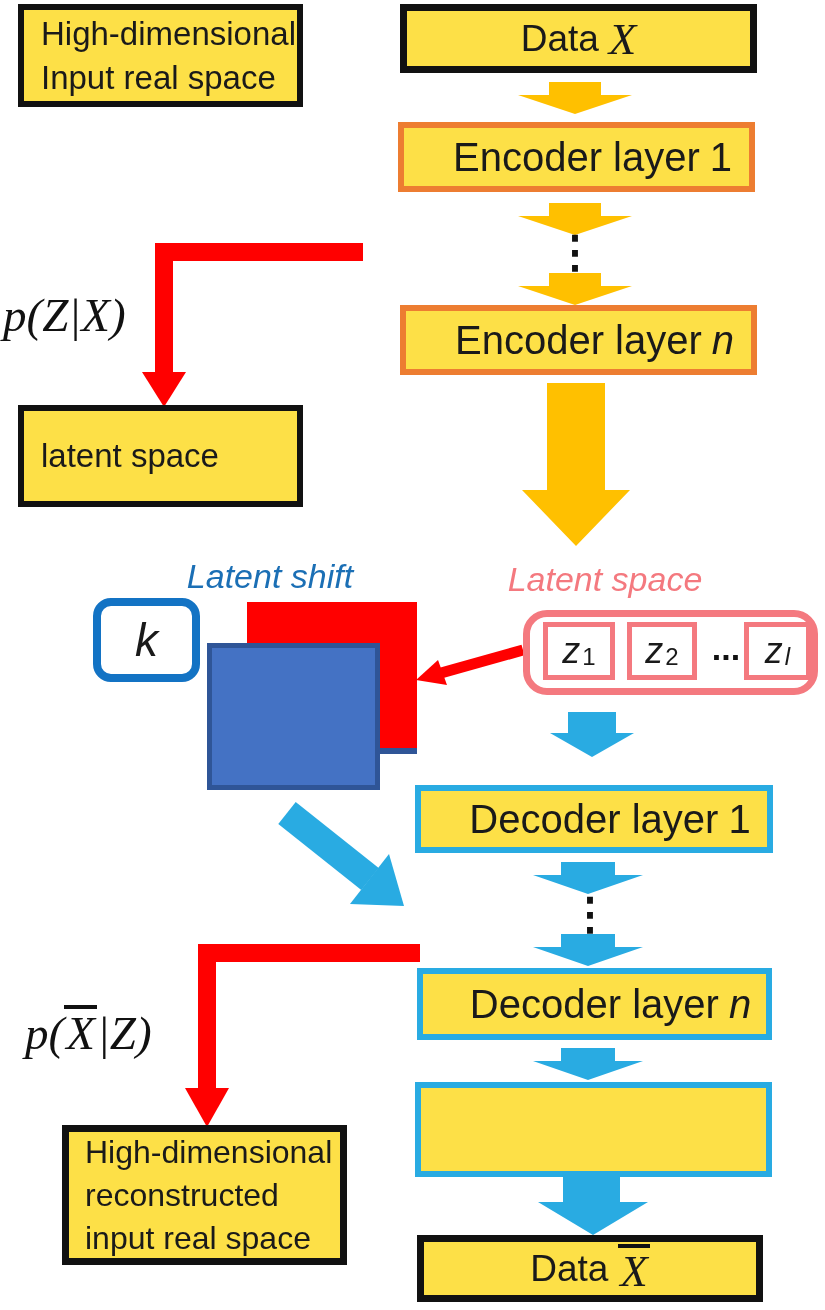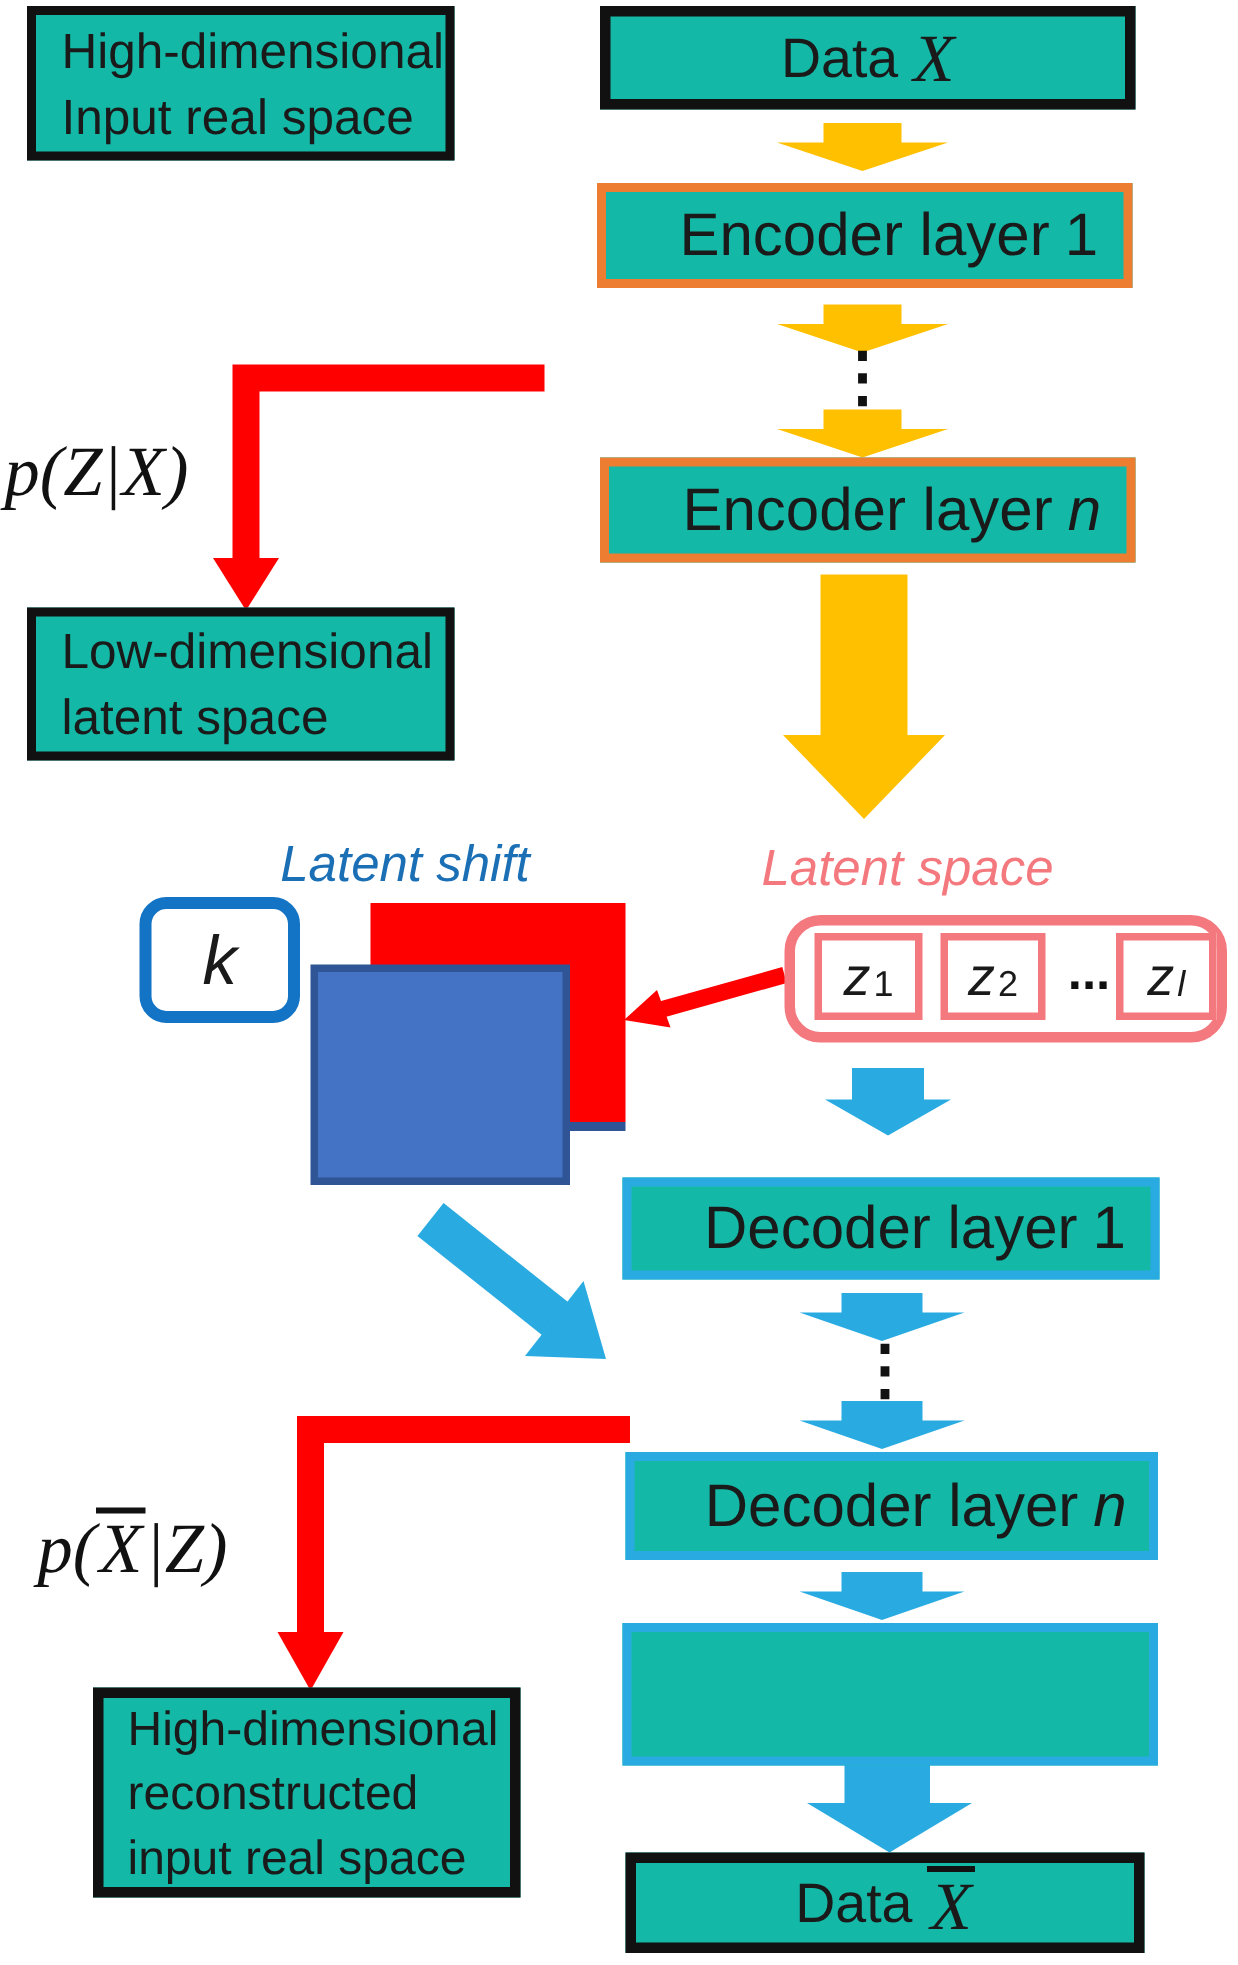--- a/index.html
+++ b/index.html
@@ -1,21 +1,21 @@
 <!DOCTYPE html>
 <html><head>
 <meta charset="utf-8">
 <style>
   html,body{margin:0;padding:0;background:#ffffff;}
   #canvas{
     position:relative;width:825px;height:1310px;background:#ffffff;overflow:hidden;
     font-family:"Liberation Sans",sans-serif;color:#1a1a1a;
   }
   #arrow-layer{position:absolute;left:0;top:0;width:825px;height:1310px;}
-  .box{position:absolute;box-sizing:border-box;background:#14b8a6;}
+  .box{position:absolute;box-sizing:border-box;background:#fde047;}
   .black-box{border:7px solid #111111;}
   .orange-box{border:6px solid #ED7D31;}
   .cyan-box{border:6px solid #29ABE2;}
   .center{display:flex;align-items:center;justify-content:center;text-align:center;}
   .lines{display:flex;flex-direction:column;justify-content:center;}
   .big-label{font-size:40px;padding-left:32px;}
   .small-lines{font-size:33px;line-height:44px;padding-left:17px;}
   .math{font-family:"Liberation Serif",serif;font-style:italic;}
   .it{font-style:italic;}
   .sym{font-size:45px;margin-left:10px;}
@@ -89,21 +89,20 @@
   <div class="vdots" style="left:553px;top:230px;">⋮</div>
 
   <div class="box orange-box center big-label" style="left:400px;top:305px;width:357px;height:70px;">
     <span>Encoder layer</span>
     <span class="it" style="margin-left:10px;">n</span>
   </div>
 
   <div class="prob-label math" style="left:3px;top:288px;">p(Z|X)</div>
 
   <div class="box black-box lines small-lines" style="left:18px;top:405px;width:285px;height:102px;border-width:6px;">
-    <span>Low-dimensional</span>
     <span>latent space</span>
   </div>
 
   <div class="flow-label" style="left:170px;top:557px;width:200px;color:#1B6FB5;">Latent shift</div>
   <div class="k-box center">
     <span>k</span>
   </div>
 
   <div class="flow-label" style="left:480px;top:560px;width:250px;color:#F4797F;">Latent space</div>
 

